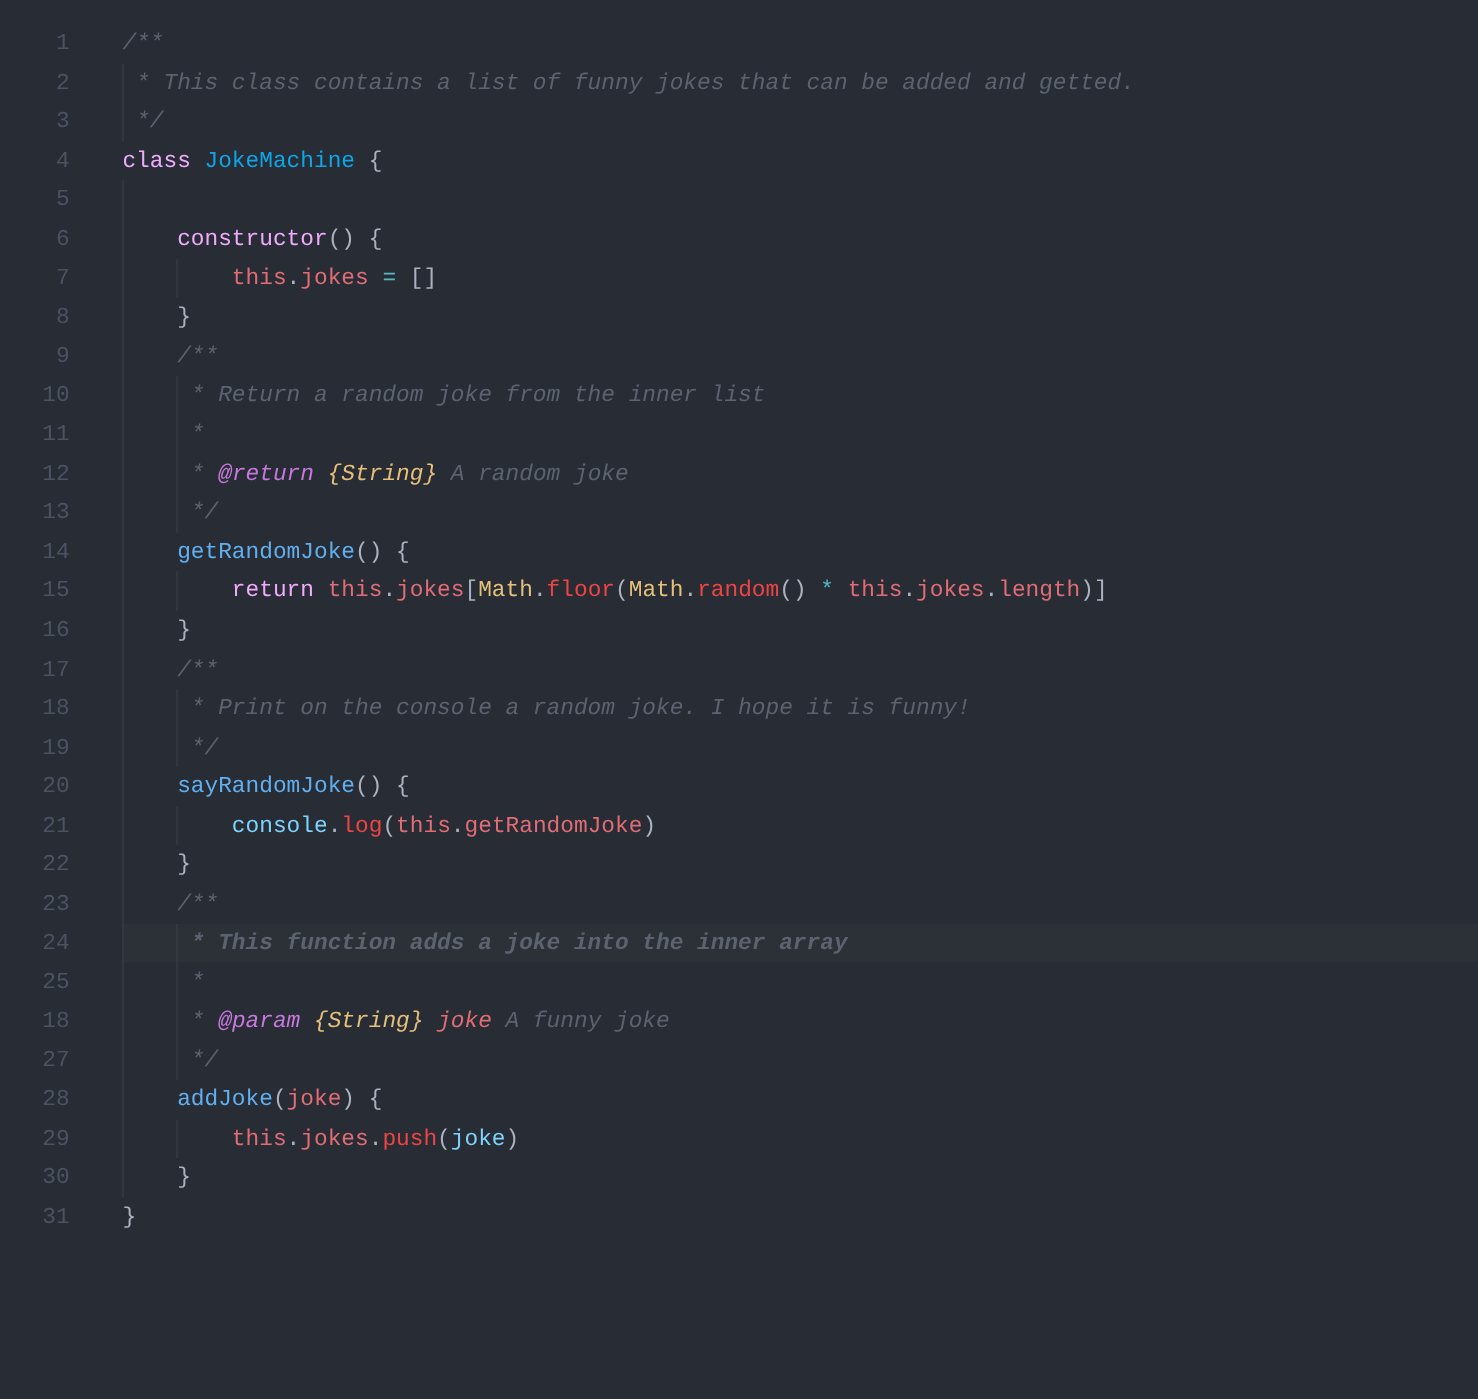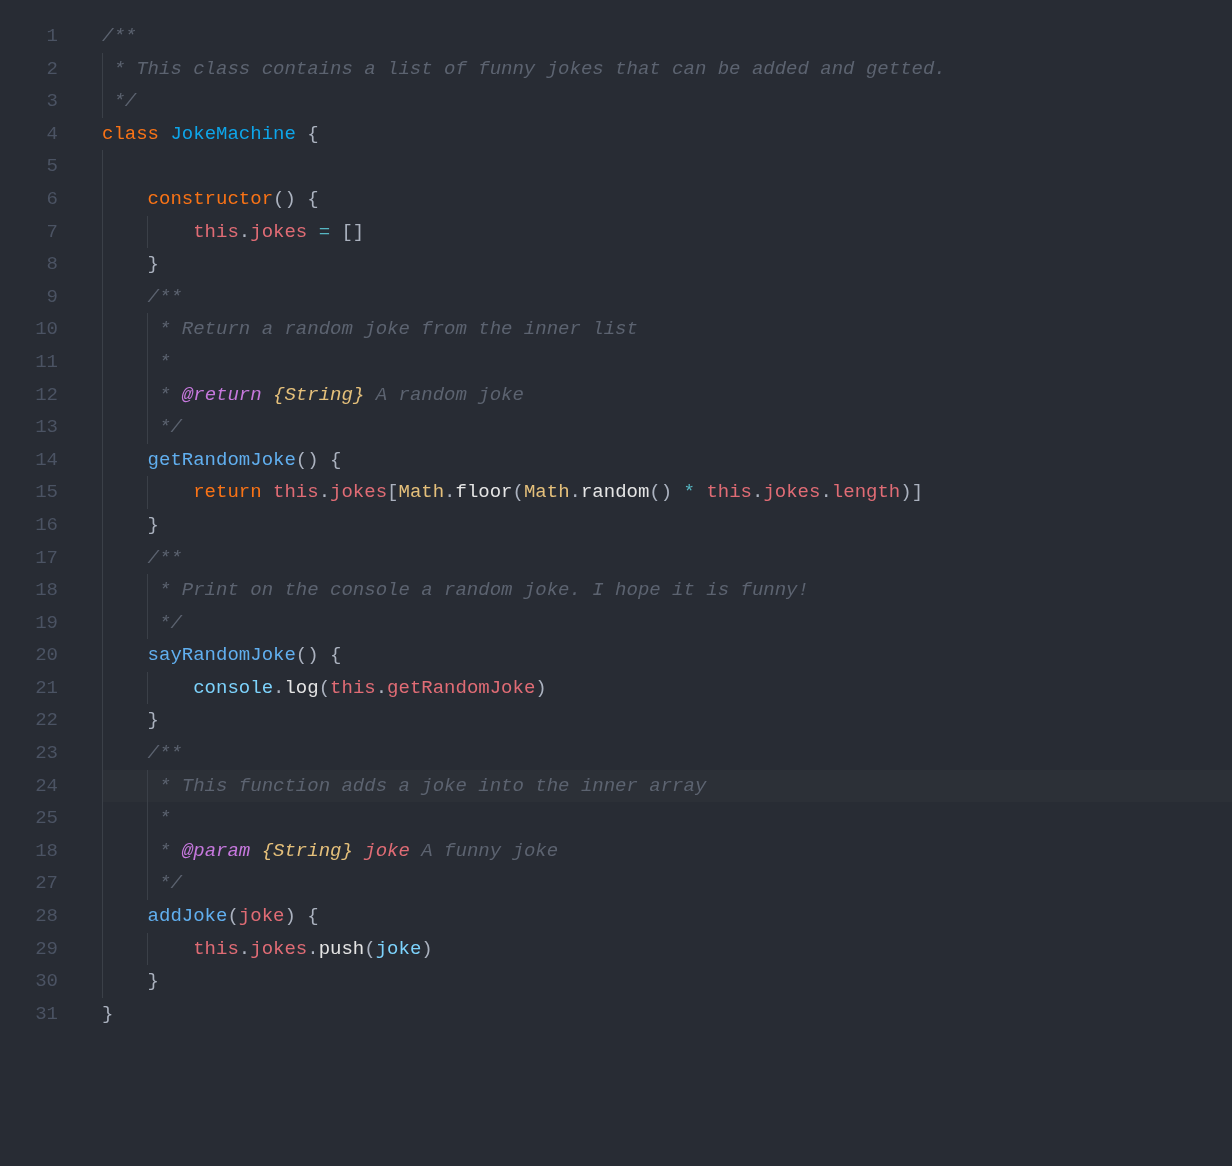--- a/index.html
+++ b/index.html
@@ -30,30 +30,31 @@
     flex: 1;
     position: relative;
   }
   .line {
     white-space: pre;
     height: 32.6px;
     position: relative;
   }
   .line.hl {
     background: rgba(255,255,255,0.02);
+    font-weight: bold;
   }
   .comment { color: #5c6370; font-style: italic; }
   .doctag { color: #c678dd; font-style: italic; text-align: right; }
   .type-comment { color: #e5c07b; font-style: italic; text-align: right; }
-  .kw { color: #f97316; }
+  .kw { color: #f0abfc; }
   .classname { color: #0ea5e9; }
   .method { color: #61afef; }
   .this { color: #e06c75; }
   .prop { color: #e06c75; }
-  .fn { color: #e5e5e5; }
+  .fn { color: #ef4444; }
   .global { color: #e5c07b; }
   .op { color: #56b6c2; }
   .punct { color: #abb2bf; }
   .plain { color: #7dd3fc; }
   .param { color: #e06c75; font-style: italic; }
   .param2 { color: #e06c75; }
   .indent-guide {
     position: absolute;
     left: 0;
     top: 0; bottom: 0;

